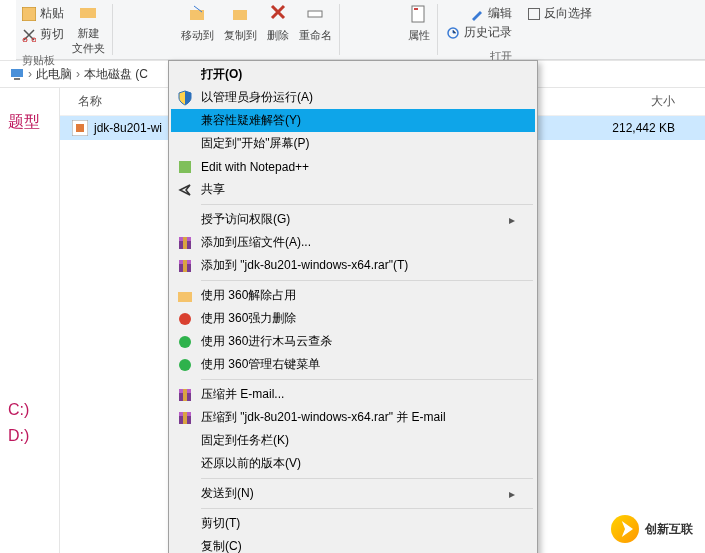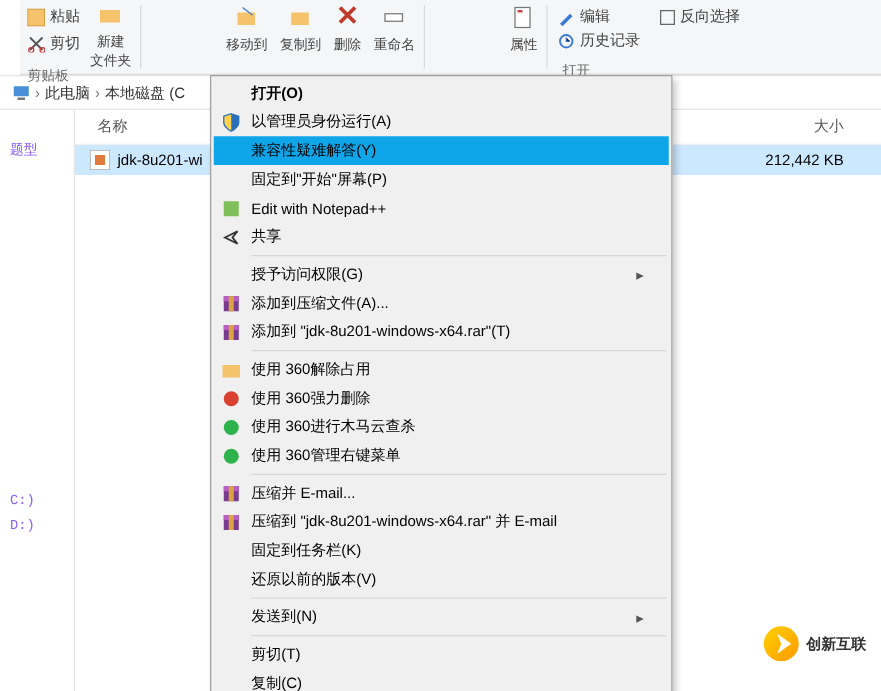--- a/index.html
+++ b/index.html
@@ -11,40 +11,40 @@
   .ribbon-label { font-size: 11px; color: #444; margin-top: 2px; text-align:center; }
   .ribbon-btn { display: flex; flex-direction: column; align-items: center; gap: 2px; cursor: default; }
   .ribbon-btn .icon { width: 20px; height: 20px; }
   .ribbon-small { display: flex; align-items: center; gap: 4px; font-size: 11px; color: #444; padding: 1px 0; }
   .ribbon-small .mini-icon { width: 14px; height: 14px; }
   .clipboard-left { display:flex; flex-direction:column; gap:2px; padding-top:4px; padding-left:6px; }
   .breadcrumb { height: 28px; border-top: 1px solid #e5e5e5; border-bottom: 1px solid #e5e5e5; display: flex; align-items: center; padding-left: 10px; gap: 4px; font-size: 12px; color: #333; }
   .bc-sep { color: #777; }
   .content { display: flex; height: calc(100% - 60px - 28px); }
   .sidebar { width: 60px; border-right: 1px solid #e5e5e5; padding-top: 20px; }
-  .sidebar-item { padding: 4px 8px; font-size: 11px; color: #8b5cf6; font-family: Liberation Mono, monospace; }
+  .sidebar-item { padding: 4px 8px; font-size: 16px; color: #be185d; }
   .filelist { flex: 1; position: relative; }
   .columns { display: flex; height: 28px; align-items: center; border-bottom: 1px solid #f0f0f0; color: #555; }
   .col-name { padding-left: 18px; flex: 1; }
   .col-size { width: 120px; text-align: right; padding-right: 30px; }
   .file-row { display: flex; align-items: center; height: 24px; }
   .file-row.selected { background: #cce8ff; }
   .file-row .file-icon { width: 16px; height: 16px; margin: 0 6px 0 12px; }
   .file-row .file-name { flex: 1; }
   .file-row .file-size { width: 120px; text-align: right; padding-right: 30px; }
   
   .context-menu { position: absolute; top: 60px; left: 168px; width: 370px; background: #f0f0f0; border: 1px solid #a0a0a0; box-shadow: 3px 3px 6px rgba(0,0,0,0.25); padding: 2px; }
   .menu-item { display: flex; align-items: center; height: 23px; padding-left: 30px; padding-right: 20px; position: relative; }
   .menu-item:hover, .menu-item.highlight { background: #0ea5e9; }
   .menu-item .mi-icon { position: absolute; left: 6px; width: 16px; height: 16px; }
   .menu-item .mi-arrow { margin-left: auto; color: #555; }
   .menu-item .mi-text { white-space: nowrap; overflow: hidden; text-overflow: ellipsis; }
   .menu-item.bold .mi-text { font-weight: bold; }
   .menu-sep { height: 1px; background: #d7d7d7; margin: 3px 2px 3px 30px; }
-  .logo { position: absolute; right: 12px; bottom: 24px; display: flex; align-items: center; gap: 6px; font-size: 18px; color: #333; font-weight: bold; }
+  .logo { position: absolute; right: 12px; bottom: 10px; display: flex; align-items: center; gap: 6px; font-size: 18px; color: #333; font-weight: bold; }
   .logo-mark { width: 28px; height: 28px; border-radius: 50%; background: linear-gradient(135deg,#ffd200,#ff9800); position: relative; }
   .logo-mark::after { content:""; position:absolute; left:6px; top:6px; width:16px; height:16px; background:#fff; clip-path: polygon(30% 0, 100% 50%, 30% 100%, 50% 50%); }
   .checkbox-fake { width:12px; height:12px; border:1px solid #666; display:inline-block; vertical-align:middle; }
 </style>
 </head>
 <body>
 
 <div class="ribbon">
   <div class="clipboard-left">
     <div class="ribbon-small">
@@ -107,21 +107,21 @@
   <div class="ribbon-group bordered" style="margin-left:60px;align-items:flex-start;padding-top:4px">
     <div class="ribbon-btn" style="flex-direction:column">
       <svg class="icon">
           <rect x="3" y="2" width="12" height="16" fill="#fff" stroke="#777"></rect>
           <rect x="5" y="4" width="4" height="2" fill="#c44"></rect>
         </svg>
       <span class="ribbon-label">属性</span>
     </div>
   </div>
 
-  <div class="ribbon-group" style="align-items:flex-start;padding-top:4px">
+  <div class="ribbon-group" style="align-items:flex-end;padding-top:4px">
     <div class="ribbon-small">
       <svg class="mini-icon">
           <path d="M2 12 L10 4 L12 6 L4 14 Z" fill="#3a7bd5"></path>
         </svg>
       <span>编辑</span>
     </div>
     <div class="ribbon-small">
       <svg class="mini-icon">
           <circle cx="7" cy="7" r="5" fill="none" stroke="#3a7bd5" stroke-width="1.5"></circle>
           <path d="M7 4 V7 H10" stroke="#3a7bd5"></path>

